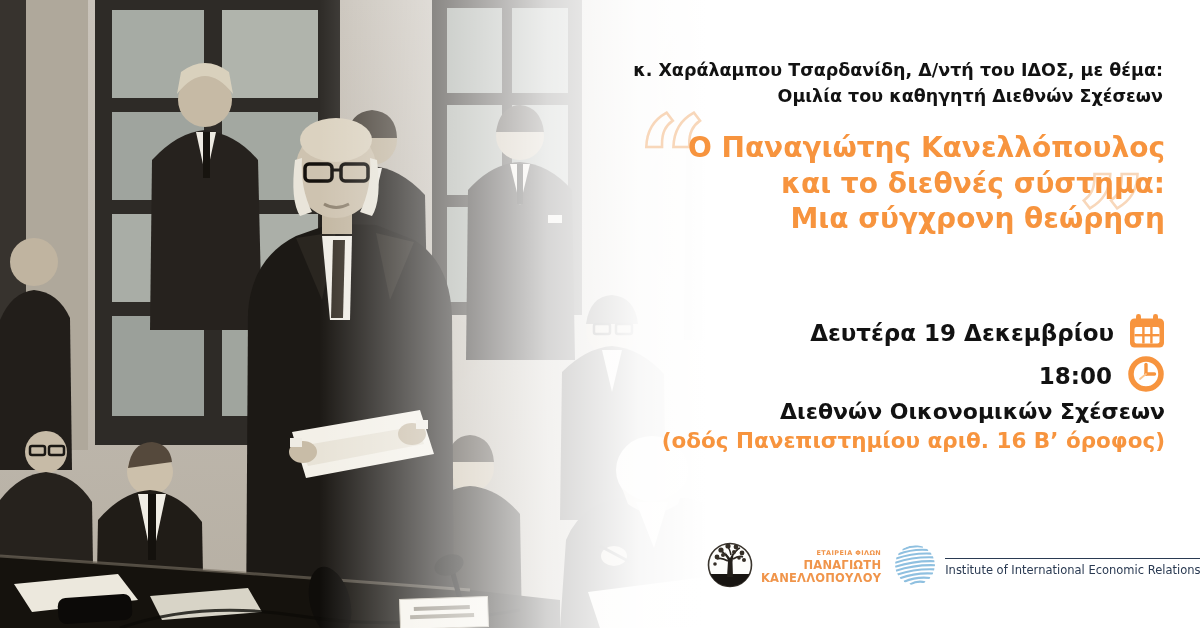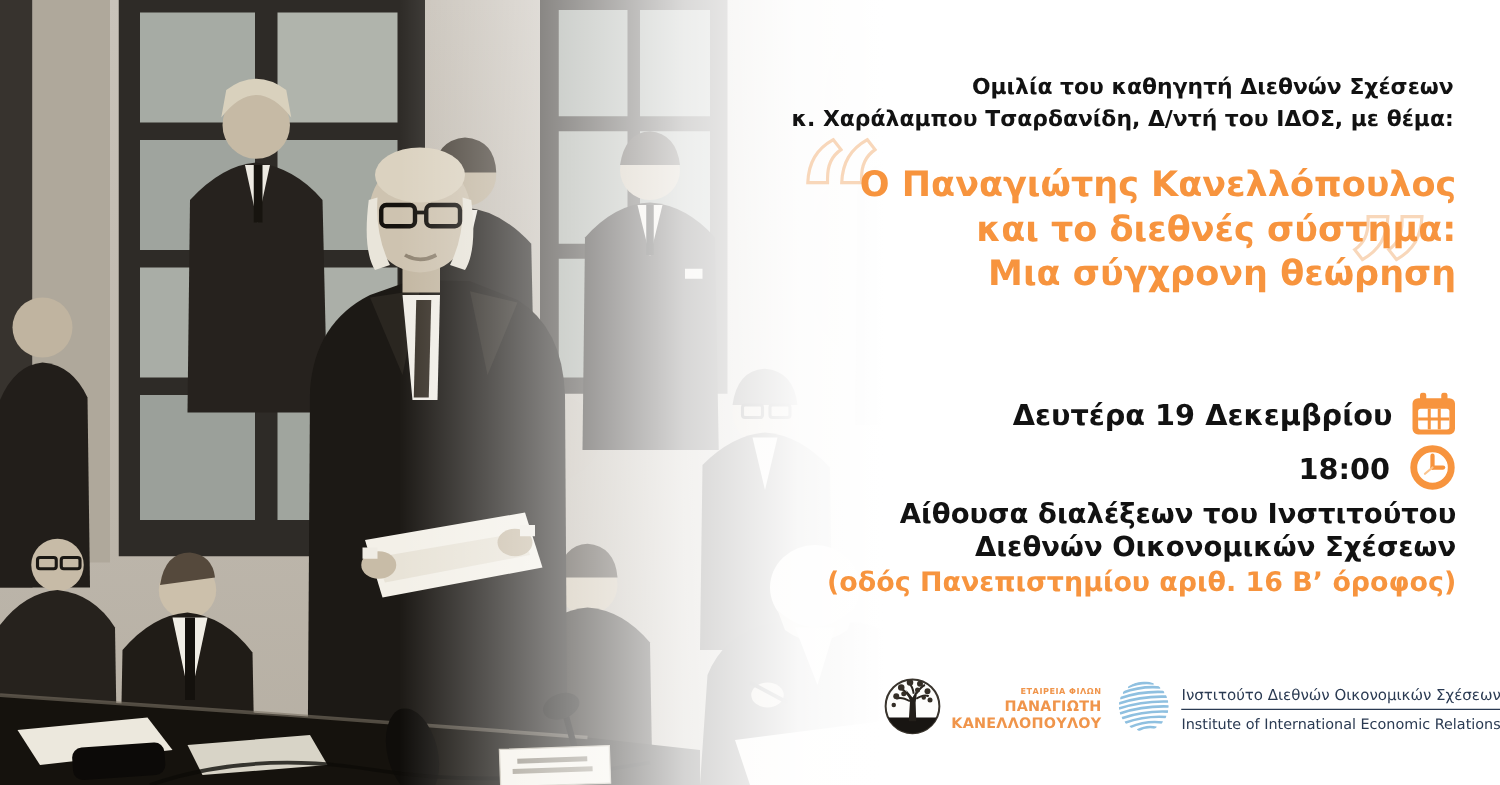--- a/index.html
+++ b/index.html
@@ -189,22 +189,22 @@
       <line x1="600" y1="546" x2="630" y2="562" stroke="#0E0C09" stroke-width="3"></line>
       <polygon points="588,592 744,572 760,604 760,628 600,628" fill="#F1EEE5"></polygon>
     </svg>
     <div class="photo-fade"></div>
   </div>
 
   <div class="quote open">“</div>
   <div class="quote close">”</div>
 
   <div class="header">
+    <div>κ. Χαράλαμπου Τσαρδανίδη, Δ/ντή του ΙΔΟΣ, με θέμα:</div>
     <div>Ομιλία του καθηγητή Διεθνών Σχέσεων</div>
-    <div>κ. Χαράλαμπου Τσαρδανίδη, Δ/ντή του ΙΔΟΣ, με θέμα:</div>
   </div>
 
   <div class="title">
     <div>Ο Παναγιώτης Κανελλόπουλος</div>
     <div>και το διεθνές σύστημα:</div>
     <div>Μια σύγχρονη θεώρηση</div>
   </div>
 
   <div class="schedule">
     <div class="sched-row">
@@ -230,21 +230,20 @@
           <circle cx="19" cy="19" r="15" fill="none" stroke="#F7943E" stroke-width="5.5"></circle>
           <line x1="19" y1="19" x2="19" y2="9.5" stroke="#F7943E" stroke-width="3.4" stroke-linecap="round"></line>
           <line x1="19" y1="19" x2="27.5" y2="19" stroke="#F7943E" stroke-width="3.4" stroke-linecap="round"></line>
           <line x1="19" y1="19" x2="13" y2="24" stroke="#FBC48E" stroke-width="1.8" stroke-linecap="round"></line>
         </svg>
       </span>
     </div>
   </div>
 
   <div class="venue">
-    <div>Αίθουσα διαλέξεων του Ινστιτούτου</div>
     <div>Διεθνών Οικονομικών Σχέσεων</div>
     <div class="orange-line">(οδός Πανεπιστημίου αριθ. 16 Β’ όροφος)</div>
   </div>
 
   <div class="footer">
     <div class="society">
       <span>
         <svg width="48" height="48" viewBox="0 0 48 48">
           <defs>
               <clipPath id="tc">
@@ -301,20 +300,19 @@
               <path d="M1.2 24 Q21 20.5 40.8 24"></path>
               <path d="M2.3 28 Q21 24.5 39.7 28"></path>
               <path d="M4.3 32 Q21 28.5 37.7 32"></path>
               <path d="M7.8 36 Q21 32.5 34.2 36"></path>
               <path d="M13.4 39.5 Q21 36.5 28.6 39.5"></path>
             </g>
           </g>
         </svg>
       </span>
       <div class="inst-text">
-        <div class="inst-greek">Ινστιτούτο Διεθνών Οικονομικών Σχέσεων</div>
         <div class="inst-divider"></div>
         <div class="inst-english">Institute of International Economic Relations</div>
       </div>
     </div>
   </div>
 
 </div>
 
 </body></html>

